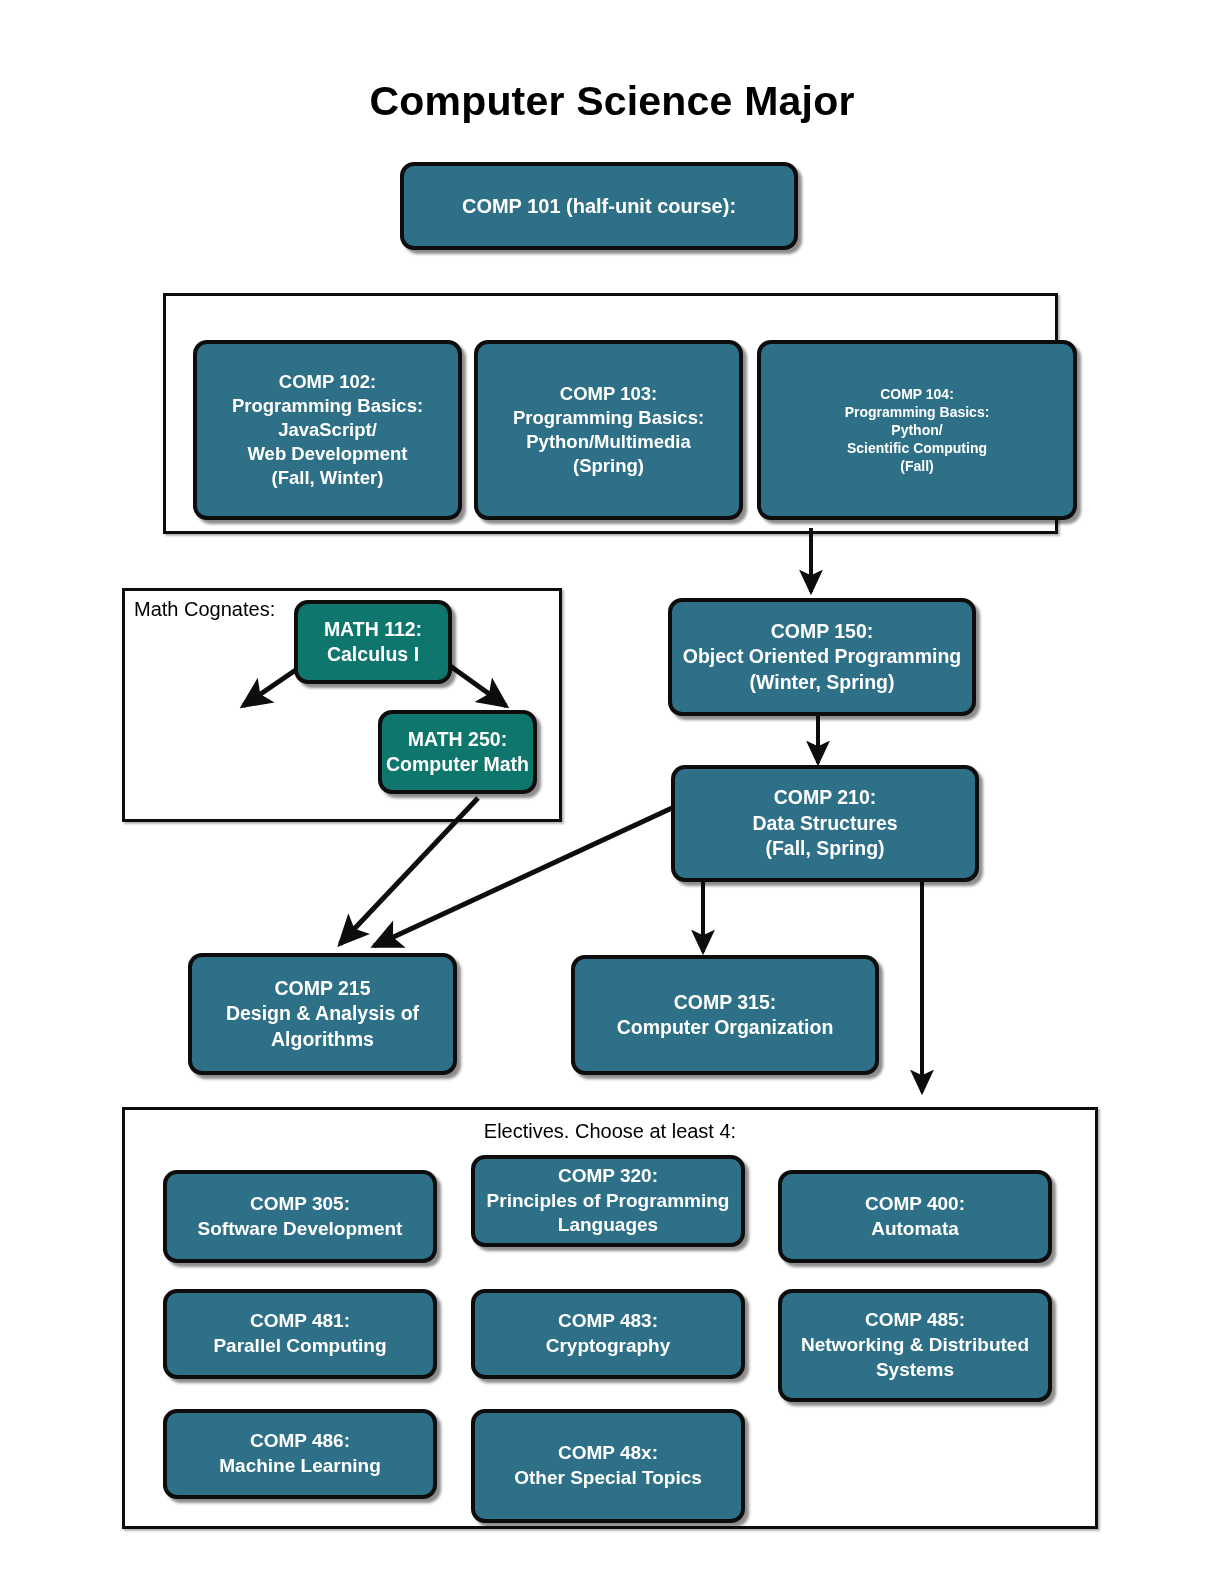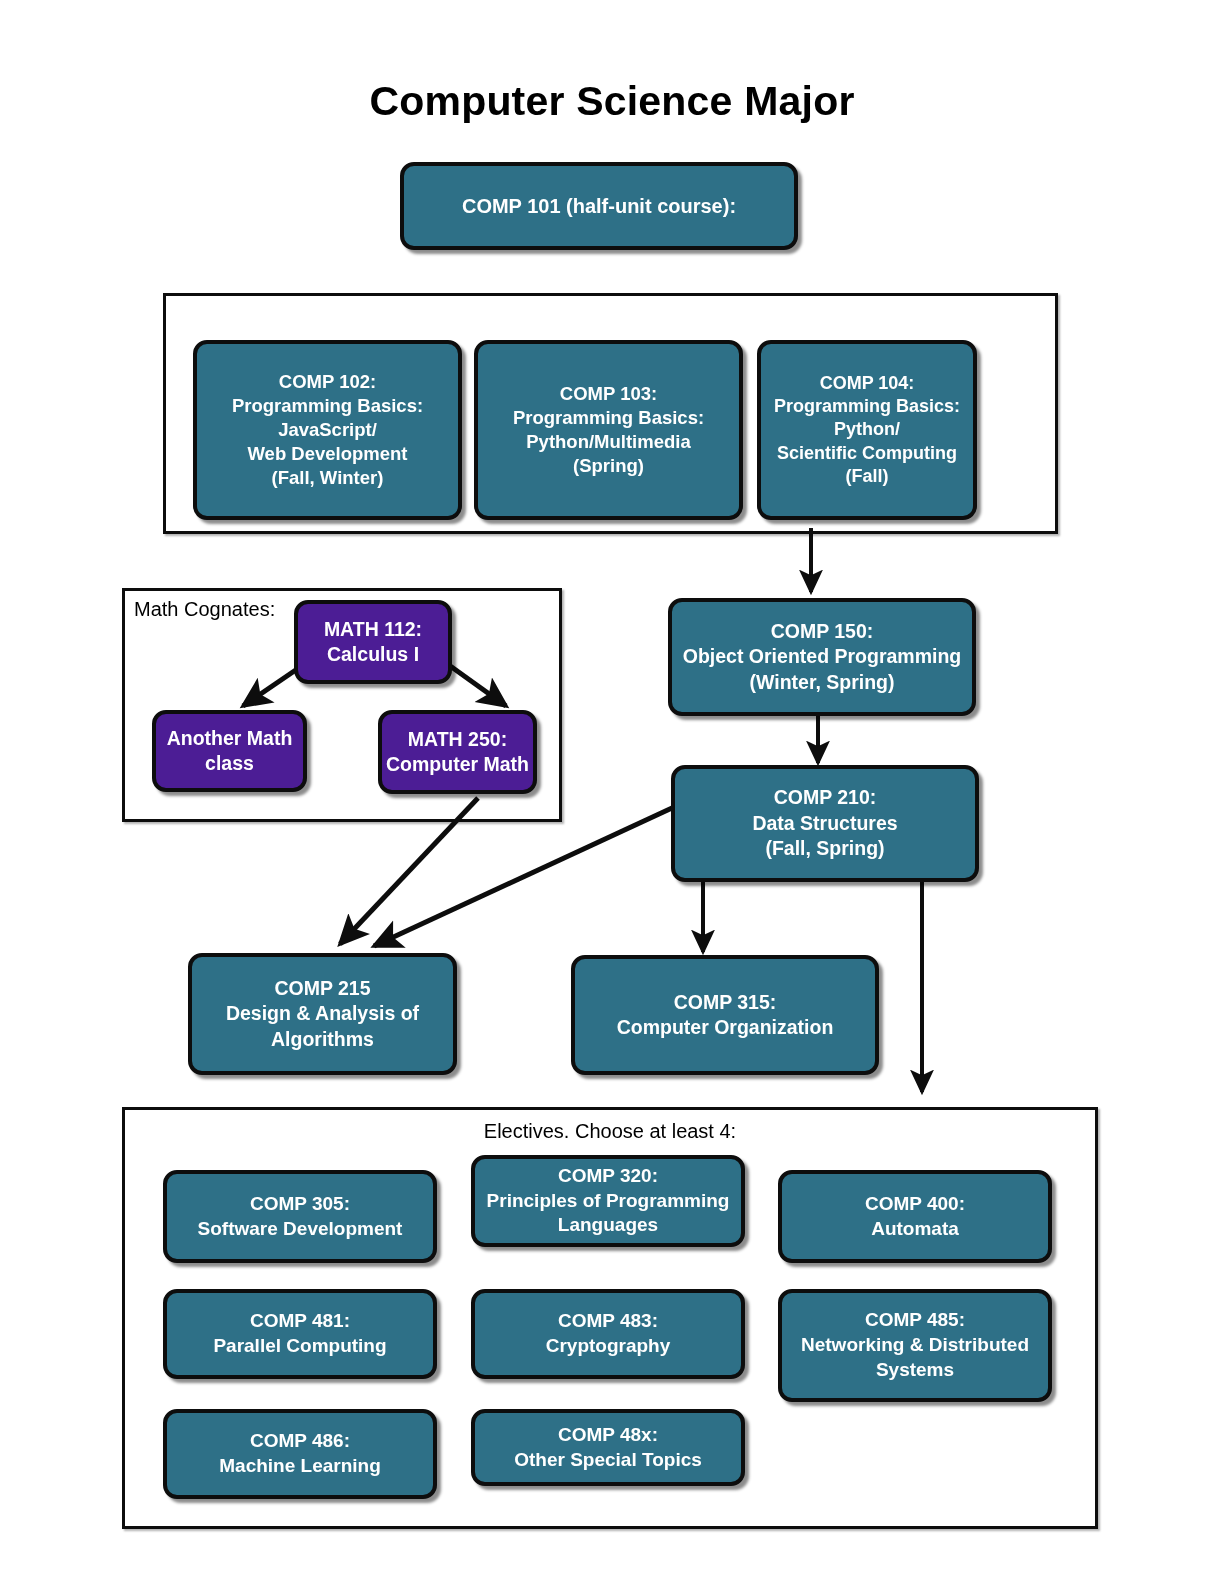--- a/index.html
+++ b/index.html
@@ -42,21 +42,21 @@
     flex-direction: column;
     align-items: center;
     justify-content: center;
     text-align: center;
     line-height: 1.30;
     box-shadow: 4px 4px 3px rgba(0,0,0,0.45);
     padding: 2px 12px;
     z-index: 4;
   }
   .node.teal   { background: #2e7087; }
-  .node.purple { background: #4c1d95; }
+  .node.purple { background: #0f766e; }
   .node .ln { display: block; white-space: nowrap; }
 
   
   .group {
     border: 3px solid #0d0d0d;
     background: #ffffff;
     z-index: 1;
     box-shadow: 2px 2px 2px rgba(0,0,0,0.30);
   }
   .group-caption {
@@ -122,40 +122,36 @@
     <span class="ln">(Fall, Winter)</span>
   </div>
 
   <div class="abs node teal" style="left:474px; top:340px; width:269px; height:180px; font-size:18.5px;">
     <span class="ln">COMP 103:</span>
     <span class="ln">Programming Basics:</span>
     <span class="ln">Python/Multimedia</span>
     <span class="ln">(Spring)</span>
   </div>
 
-  <div class="abs node teal" style="left:757px; top:340px; width:220px; height:180px; font-size:18px;">
+  <div class="abs node teal" style="left:757px; top:340px; width:320px; height:180px; font-size:14px;">
     <span class="ln">COMP 104:</span>
     <span class="ln">Programming Basics:</span>
     <span class="ln">Python/</span>
     <span class="ln">Scientific Computing</span>
     <span class="ln">(Fall)</span>
   </div>
 
   <div class="abs group" style="left:122px; top:588px; width:440px; height:234px;"></div>
   <div class="abs group-caption left" style="left:134px; top:598px; width:250px;">Math Cognates:</div>
 
   <div class="abs node purple" style="left:294px; top:600px; width:158px; height:84px; font-size:19.5px;">
     <span class="ln">MATH 112:</span>
     <span class="ln">Calculus I</span>
   </div>
 
-  <div class="abs node purple" style="left:152px; top:710px; width:155px; height:82px; font-size:19.5px;">
-    <span class="ln">Another Math</span>
-    <span class="ln">class</span>
-  </div>
 
   <div class="abs node purple" style="left:378px; top:710px; width:159px; height:84px; font-size:19.5px;">
     <span class="ln">MATH 250:</span>
     <span class="ln">Computer Math</span>
   </div>
 
   <div class="abs node teal" style="left:668px; top:598px; width:308px; height:118px; font-size:19.5px;">
     <span class="ln">COMP 150:</span>
     <span class="ln">Object Oriented Programming</span>
     <span class="ln">(Winter, Spring)</span>
@@ -206,18 +202,18 @@
   <div class="abs node teal" style="left:778px; top:1289px; width:274px; height:113px; font-size:19px;">
     <span class="ln">COMP 485:</span>
     <span class="ln">Networking &amp; Distributed</span>
     <span class="ln">Systems</span>
   </div>
 
   <div class="abs node teal" style="left:163px; top:1409px; width:274px; height:90px; font-size:19px;">
     <span class="ln">COMP 486:</span>
     <span class="ln">Machine Learning</span>
   </div>
-  <div class="abs node teal" style="left:471px; top:1409px; width:274px; height:77px; font-size:19px;">
+  <div class="abs node teal" style="left:471px; top:1409px; width:274px; height:114px; font-size:19px;">
     <span class="ln">COMP 48x:</span>
     <span class="ln">Other Special Topics</span>
   </div>
 
 </div>
 
 </body></html>

